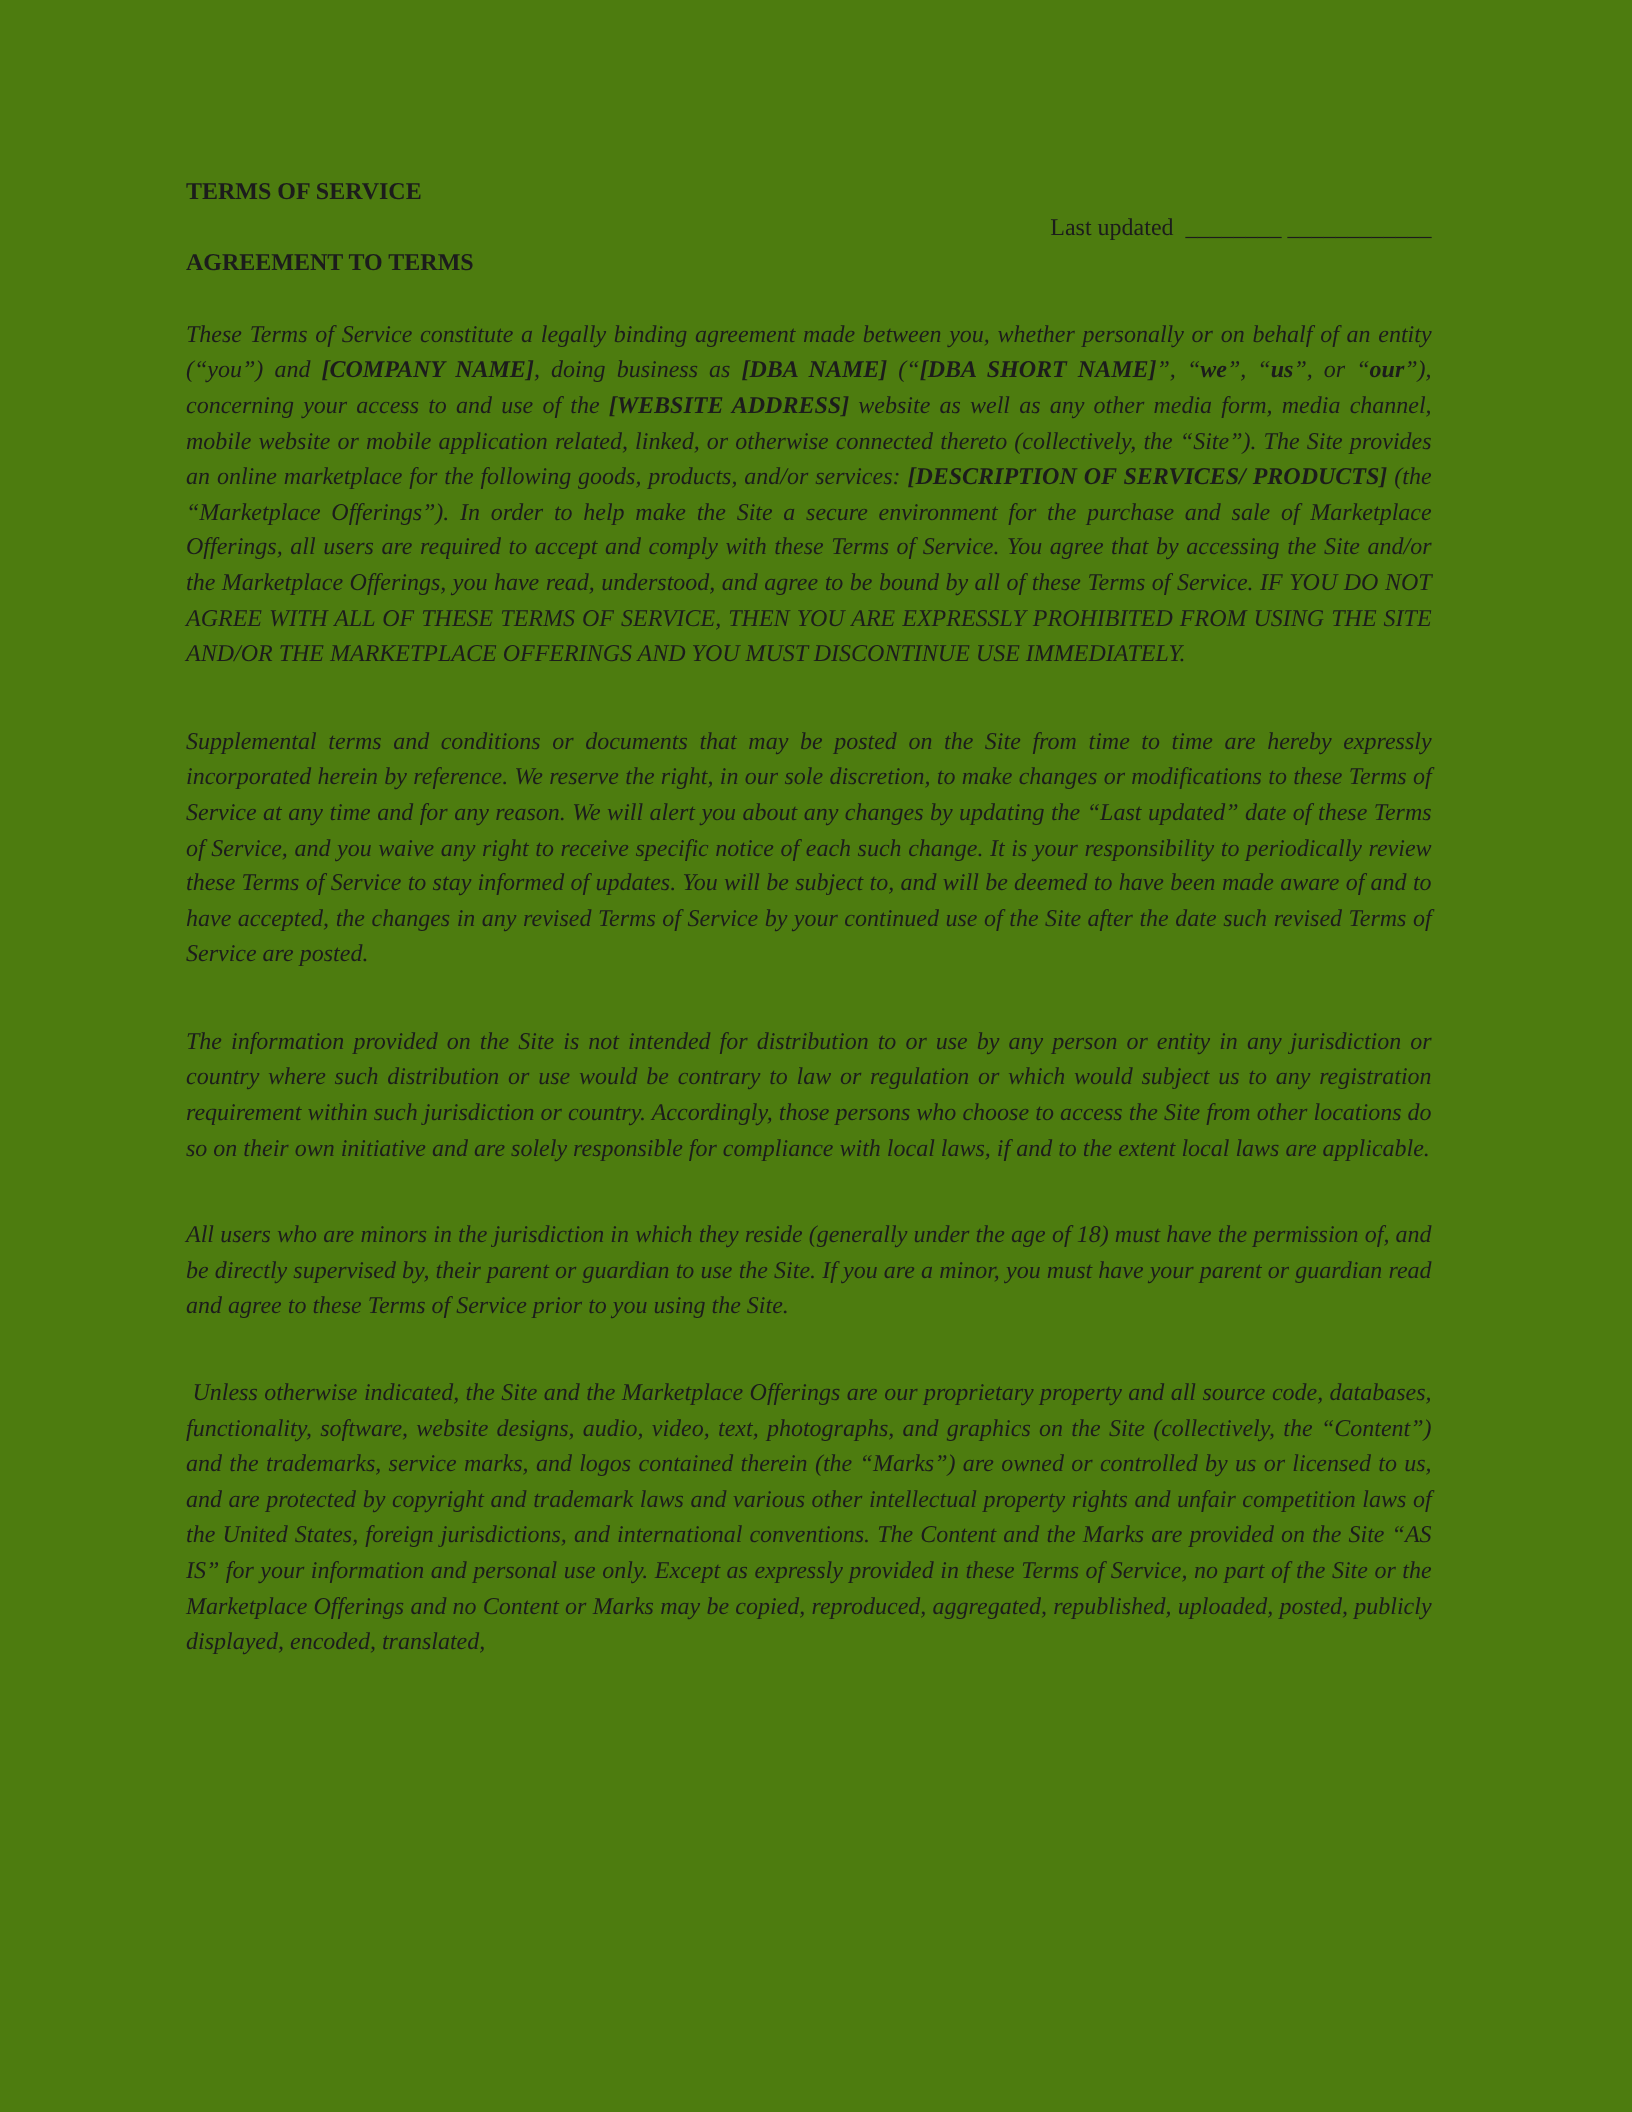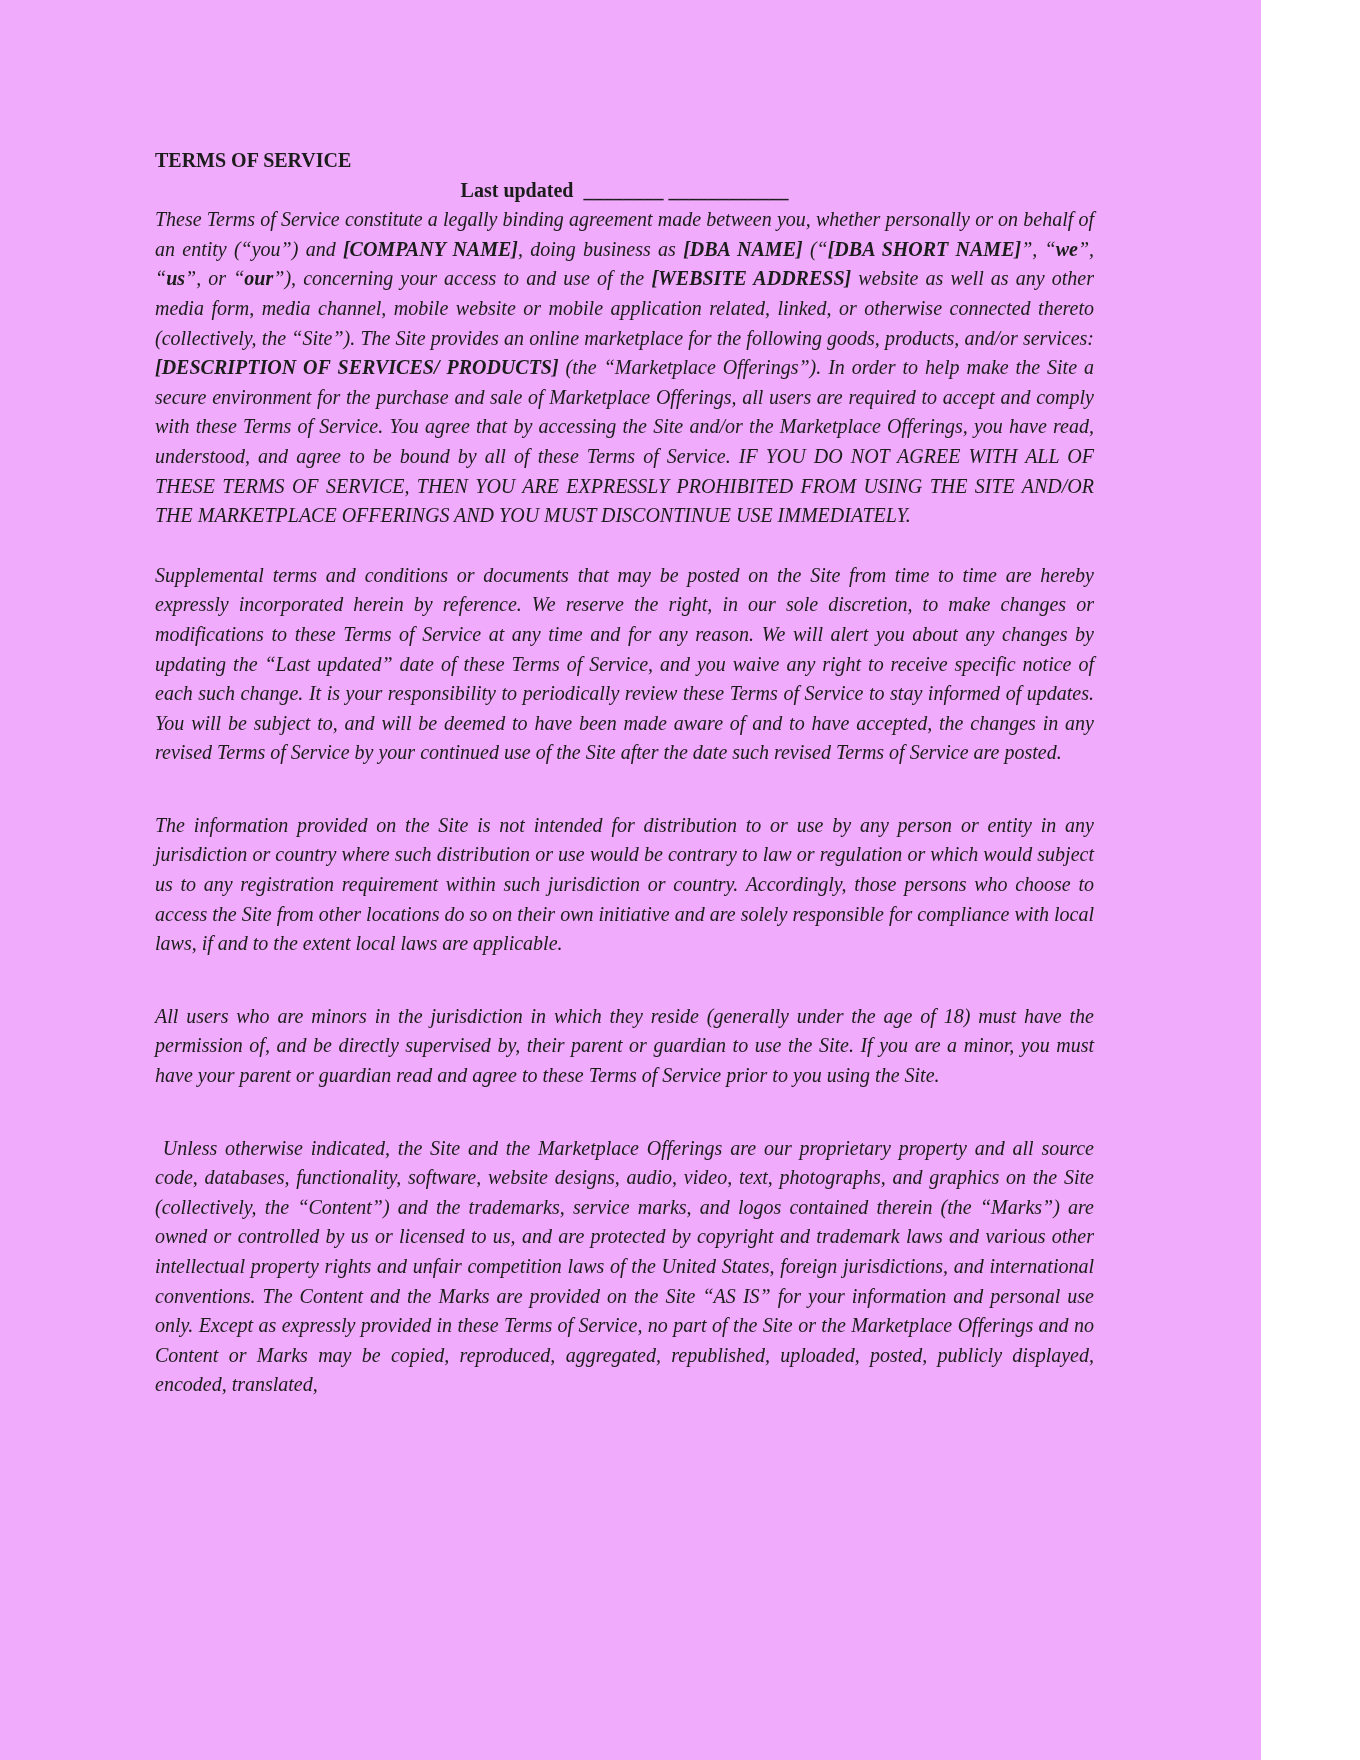--- a/index.html
+++ b/index.html
@@ -7,36 +7,36 @@
     padding: 0;
     background: #ffffff;
   }
   body {
     width: 1360px;
     height: 1760px;
     overflow: hidden;
   }
   .page {
     box-sizing: border-box;
-    width: 1261px;
+    width: 1360px;
     height: 1760px;
     padding: 146px 167px 0 155px;
     font-family: "Liberation Serif", "DejaVu Serif", serif;
     font-size: 20px;
     line-height: 29.6px;
     color: #1c1c1c;
-    background: #f0abfc;
+    background: #4d7c0f;
   }
   .doc-title {
     font-weight: bold;
     text-align: left;
   }
   .last-updated {
-    font-weight: bold;
-    text-align: center;
+    font-weight: normal;
+    text-align: right;
     white-space: pre;
   }
   .doc-heading {
     font-weight: bold;
     text-align: left;
   }
   .doc-para {
     margin: 0;
     text-align: justify;
     font-style: italic;
@@ -48,19 +48,20 @@
   #content > :nth-child(2) { margin-top: 30px; }   
   #content > :nth-child(7) { margin-top: 0; }      
 </style>
 </head>
 <body>
 
 <div class="page">
   <div class="doc-title">TERMS OF SERVICE</div>
   <div class="last-updated"><span>Last updated</span><span>  ________ ____________</span></div>
   <div id="content">
+      <div class="doc-heading">AGREEMENT TO TERMS</div>
       <p class="doc-para"><span>These Terms of Service constitute a legally binding agreement made between you, whether personally or on behalf of an entity (“you”) and </span><b>[COMPANY NAME]</b><span>, doing business as </span><b>[DBA NAME]</b><span> (“</span><b>[DBA SHORT NAME]</b><span>”, “</span><b>we</b><span>”, “</span><b>us</b><span>”, or “</span><b>our</b><span>”), concerning your access to and use of the </span><b>[WEBSITE ADDRESS]</b><span> website as well as any other media form, media channel, mobile website or mobile application related, linked, or otherwise connected thereto (collectively, the “Site”). The Site provides an online marketplace for the following goods, products, and/or services: </span><b>[DESCRIPTION OF SERVICES/ PRODUCTS]</b><span> (the “Marketplace Offerings”). In order to help make the Site a secure environment for the purchase and sale of Marketplace Offerings, all users are required to accept and comply with these Terms of Service. You agree that by accessing the Site and/or the Marketplace Offerings, you have read, understood, and agree to be bound by all of these Terms of Service. IF YOU DO NOT AGREE WITH ALL OF THESE TERMS OF SERVICE, THEN YOU ARE EXPRESSLY PROHIBITED FROM USING THE SITE AND/OR THE MARKETPLACE OFFERINGS AND YOU MUST DISCONTINUE USE IMMEDIATELY.</span></p>
       <p class="doc-para"><span>Supplemental terms and conditions or documents that may be posted on the Site from time to time are hereby expressly incorporated herein by reference. We reserve the right, in our sole discretion, to make changes or modifications to these Terms of Service at any time and for any reason. We will alert you about any changes by updating the “Last updated” date of these Terms of Service, and you waive any right to receive specific notice of each such change. It is your responsibility to periodically review these Terms of Service to stay informed of updates. You will be subject to, and will be deemed to have been made aware of and to have accepted, the changes in any revised Terms of Service by your continued use of the Site after the date such revised Terms of Service are posted.</span></p>
       <p class="doc-para"><span>The information provided on the Site is not intended for distribution to or use by any person or entity in any jurisdiction or country where such distribution or use would be contrary to law or regulation or which would subject us to any registration requirement within such jurisdiction or country. Accordingly, those persons who choose to access the Site from other locations do so on their own initiative and are solely responsible for compliance with local laws, if and to the extent local laws are applicable.</span></p>
       <p class="doc-para"><span>All users who are minors in the jurisdiction in which they reside (generally under the age of 18) must have the permission of, and be directly supervised by, their parent or guardian to use the Site. If you are a minor, you must have your parent or guardian read and agree to these Terms of Service prior to you using the Site.</span></p>
       <p class="doc-para"><span>&nbsp;Unless otherwise indicated, the Site and the Marketplace Offerings are our proprietary property and all source code, databases, functionality, software, website designs, audio, video, text, photographs, and graphics on the Site (collectively, the “Content”) and the trademarks, service marks, and logos contained therein (the “Marks”) are owned or controlled by us or licensed to us, and are protected by copyright and trademark laws and various other intellectual property rights and unfair competition laws of the United States, foreign jurisdictions, and international conventions. The Content and the Marks are provided on the Site “AS IS” for your information and personal use only. Except as expressly provided in these Terms of Service, no part of the Site or the Marketplace Offerings and no Content or Marks may be copied, reproduced, aggregated, republished, uploaded, posted, publicly displayed, encoded, translated,</span></p>
     </div>
 </div>
 
 </body></html>

